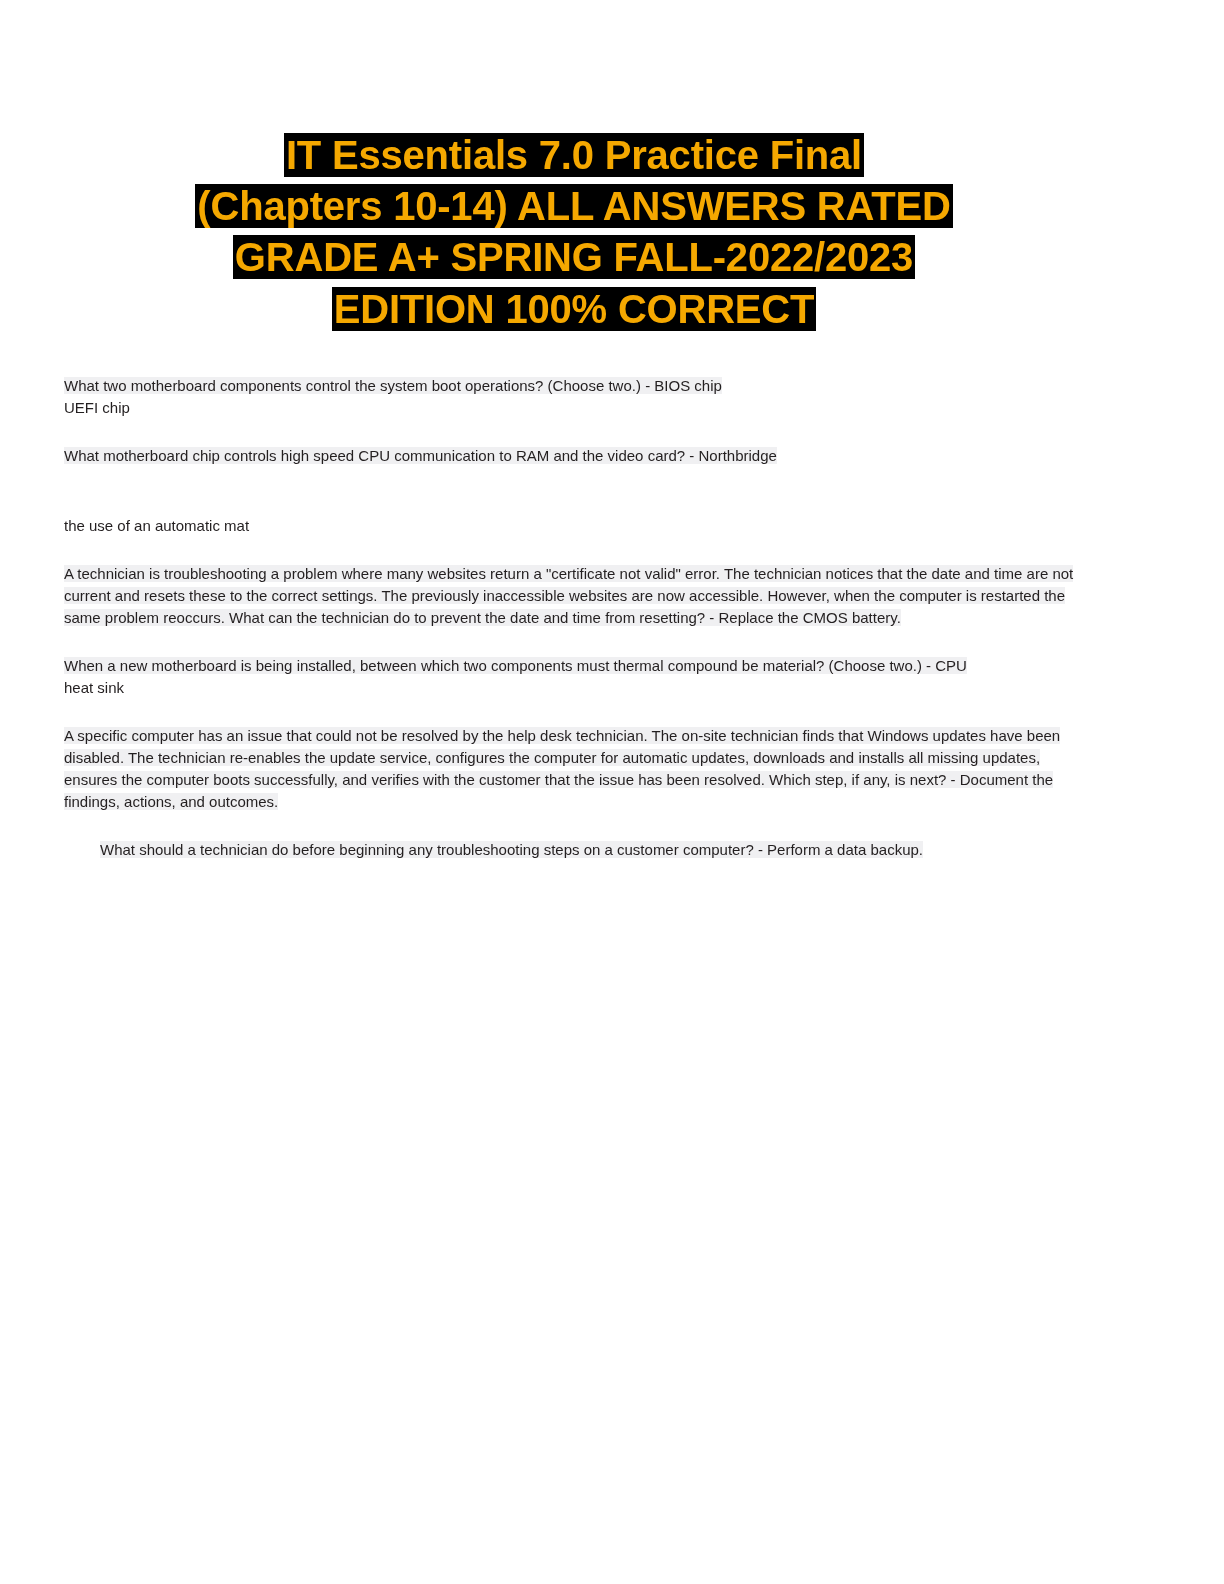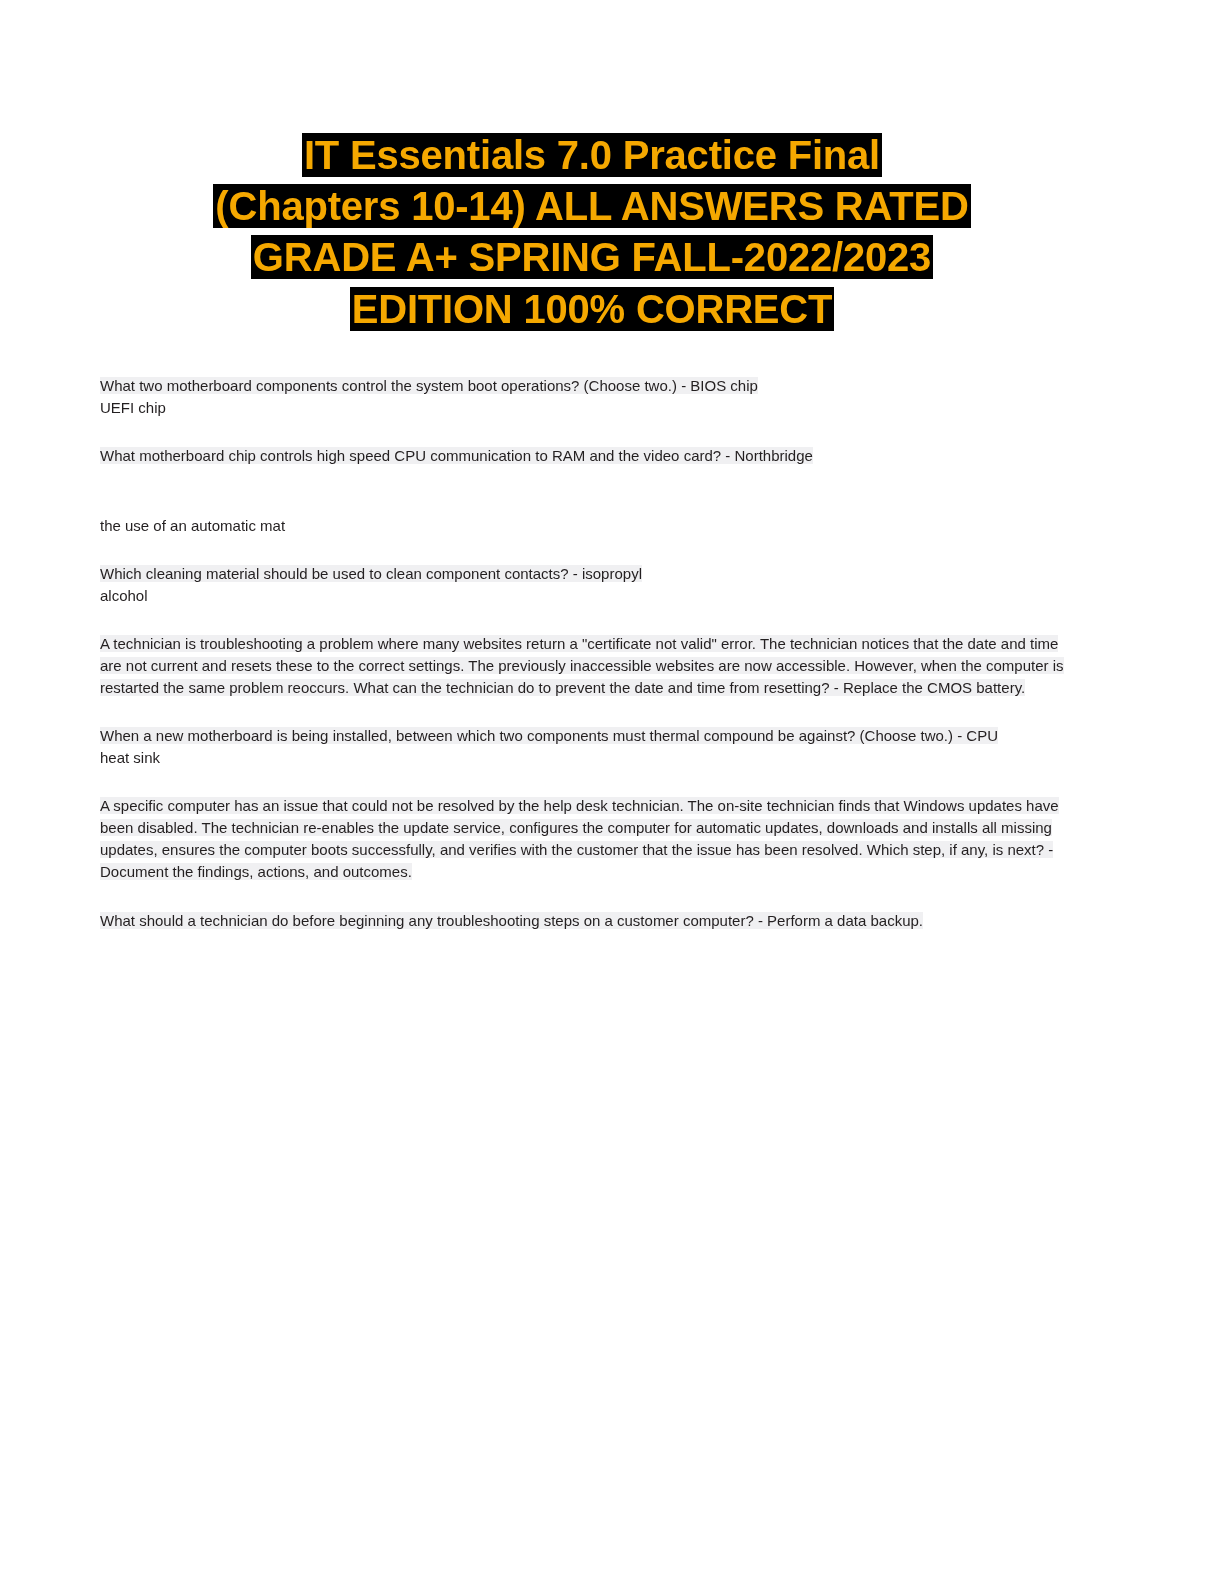--- a/index.html
+++ b/index.html
@@ -12,21 +12,21 @@
     background: #ffffff;
     font-family: "Liberation Sans", sans-serif;
     overflow: hidden;
   }
   .page {
     position: relative;
     width: 1224px;
     height: 1584px;
     background: #ffffff;
     box-sizing: border-box;
-    padding: 130px 140px 0 100px;
+    padding: 130px 140px 0 64px;
   }
   .title-block {
     margin: 0 0 40px 0;
     text-align: center;
     line-height: 1.28;
   }
   .title-line {
     display: block;
     font-size: 40px;
     font-weight: bold;
@@ -42,20 +42,21 @@
   .body-text {
     font-size: 15px;
     color: #231f20;
     line-height: 1.47;
   }
   .qa {
     margin: 0 0 26px 0;
   }
   .qa:last-child {
     margin-bottom: 0;
+    margin-left: 36px;
   }
   .qa .seg {
     background: #f0f0f2;
     box-decoration-break: clone;
     -webkit-box-decoration-break: clone;
   }
   .qa .plain {
     background: transparent;
     margin-top: 48px;
   }
@@ -77,24 +78,23 @@
 
   <div class="body-text">
 
     <p class="qa"><span class="seg">What two motherboard components control the system boot operations? (Choose two.) - BIOS chip</span><br><span class="plain">UEFI chip</span></p>
 
     <p class="qa"><span class="seg">What motherboard chip controls high speed CPU communication to RAM and the video card? - Northbridge</span></p>
 
     <p class="qa"><br><span class="plain">the use of an automatic mat</span></p>
 
 
-    <p class="qa"><span class="seg">Which cleaning material should be used to clean component contacts? - isopropyl</span><br><span class="plain">alcohol</span></p>
 
     <p class="qa"><span class="seg">A technician is troubleshooting a problem where many websites return a "certificate not valid" error. The technician notices that the date and time are not current and resets these to the correct settings. The previously inaccessible websites are now accessible. However, when the computer is restarted the same problem reoccurs. What can the technician do to prevent the date and time from resetting? - Replace the CMOS battery.</span></p>
 
-    <p class="qa"><span class="seg">When a new motherboard is being installed, between which two components must thermal compound be against? (Choose two.) - CPU</span><br><span class="plain">heat sink</span></p>
+    <p class="qa"><span class="seg">When a new motherboard is being installed, between which two components must thermal compound be material? (Choose two.) - CPU</span><br><span class="plain">heat sink</span></p>
 
     <p class="qa"><span class="seg">A specific computer has an issue that could not be resolved by the help desk technician. The on-site technician finds that Windows updates have been disabled. The technician re-enables the update service, configures the computer for automatic updates, downloads and installs all missing updates, ensures the computer boots successfully, and verifies with the customer that the issue has been resolved. Which step, if any, is next? - Document the findings, actions, and outcomes.</span></p>
 
     <p class="qa"><span class="seg">What should a technician do before beginning any troubleshooting steps on a customer computer? - Perform a data backup.</span></p>
 
   </div>
 </div>
 
 </body></html>

